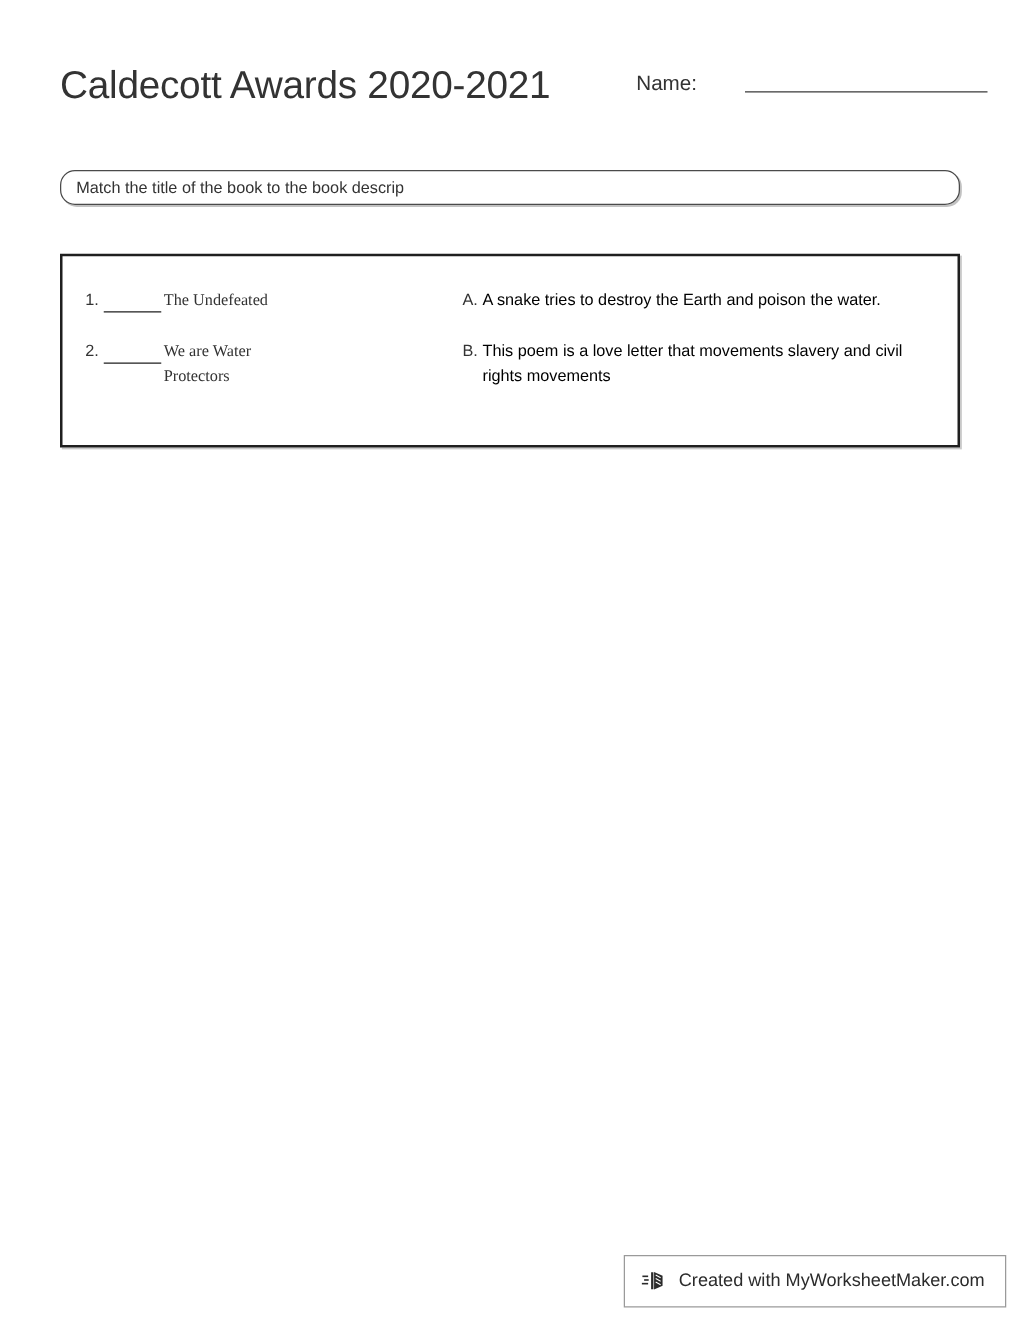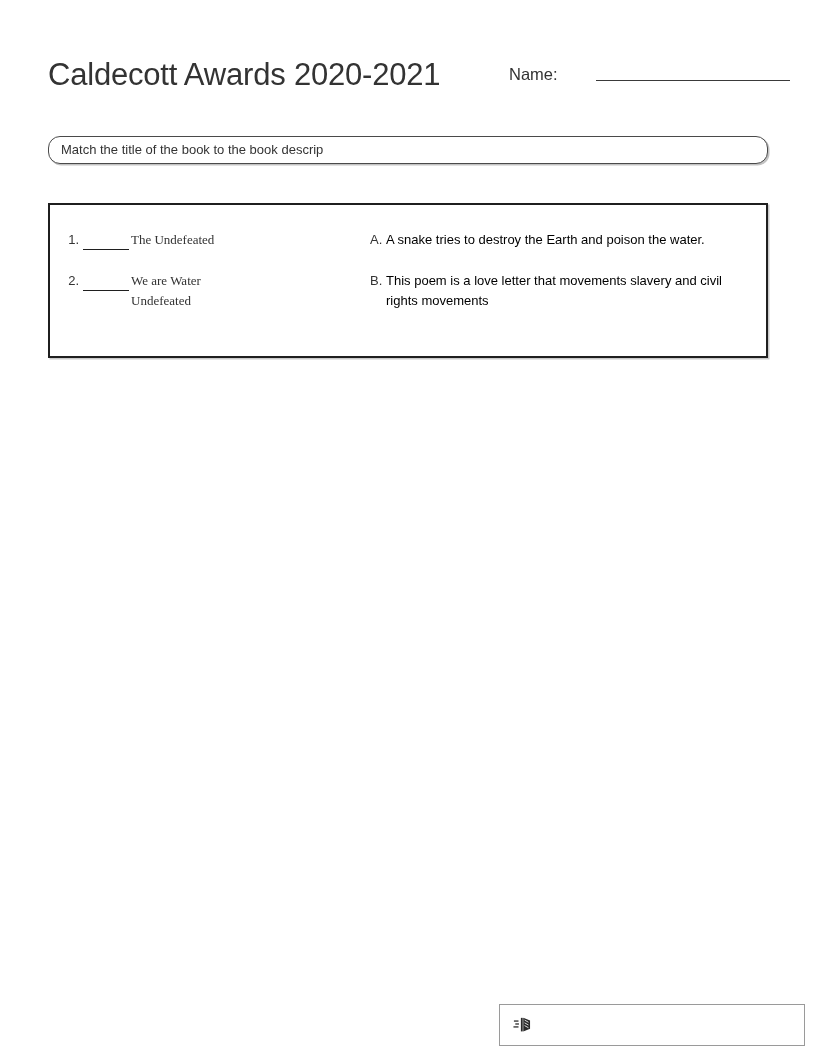--- a/index.html
+++ b/index.html
@@ -13,21 +13,21 @@
     position: relative;
     font-family: "Liberation Sans", sans-serif;
     color: #333333;
     overflow: hidden;
   }
 
   
   .header {
     position: absolute;
     left: 0;
-    top: 7px;
+    top: 0;
     width: 816px;
     height: 120px;
   }
   .page-title {
     position: absolute;
     left: 48px;
     top: 47px;
     font-size: 31px;
     font-weight: 400;
     letter-spacing: -0.2px;
@@ -219,21 +219,21 @@
 
       <div class="match-item">
         <span class="item-number">1.</span>
         <span class="item-blank"></span>
         <span class="item-text">The Undefeated</span>
       </div>
 
       <div class="match-item">
         <span class="item-number">2.</span>
         <span class="item-blank"></span>
-        <span class="item-text">We are Water Undefeated</span>
+        <span class="item-text">We are Water Protectors</span>
       </div>
 
     </div>
 
     <div class="col-right">
 
       <div class="desc-item">
         <span class="desc-letter">A.</span>
         <span class="desc-text">A snake tries to destroy the Earth and poison the water.</span>
       </div>
@@ -256,13 +256,14 @@
       <rect x="0.5" y="13.4" width="5.5" height="1.4"></rect>
       <path d="M8.6 4.2 L8.6 19.0 L10.6 19.0 L10.6 4.2 Z"></path>
       <path d="M11.2 4.0 L18.6 7.2 L18.6 16.0 L11.2 19.2 Z"></path>
     </g>
     <g stroke="#ffffff" stroke-width="0.9" fill="none">
       <path d="M12.6 6.6 L16.9 9.0"></path>
       <path d="M12.6 9.6 L16.9 12.0"></path>
       <path d="M12.6 12.6 L16.9 15.0"></path>
     </g>
   </svg>
+  <span class="footer-text">Created with MyWorksheetMaker.com</span>
 </div>
 
 </body></html>

